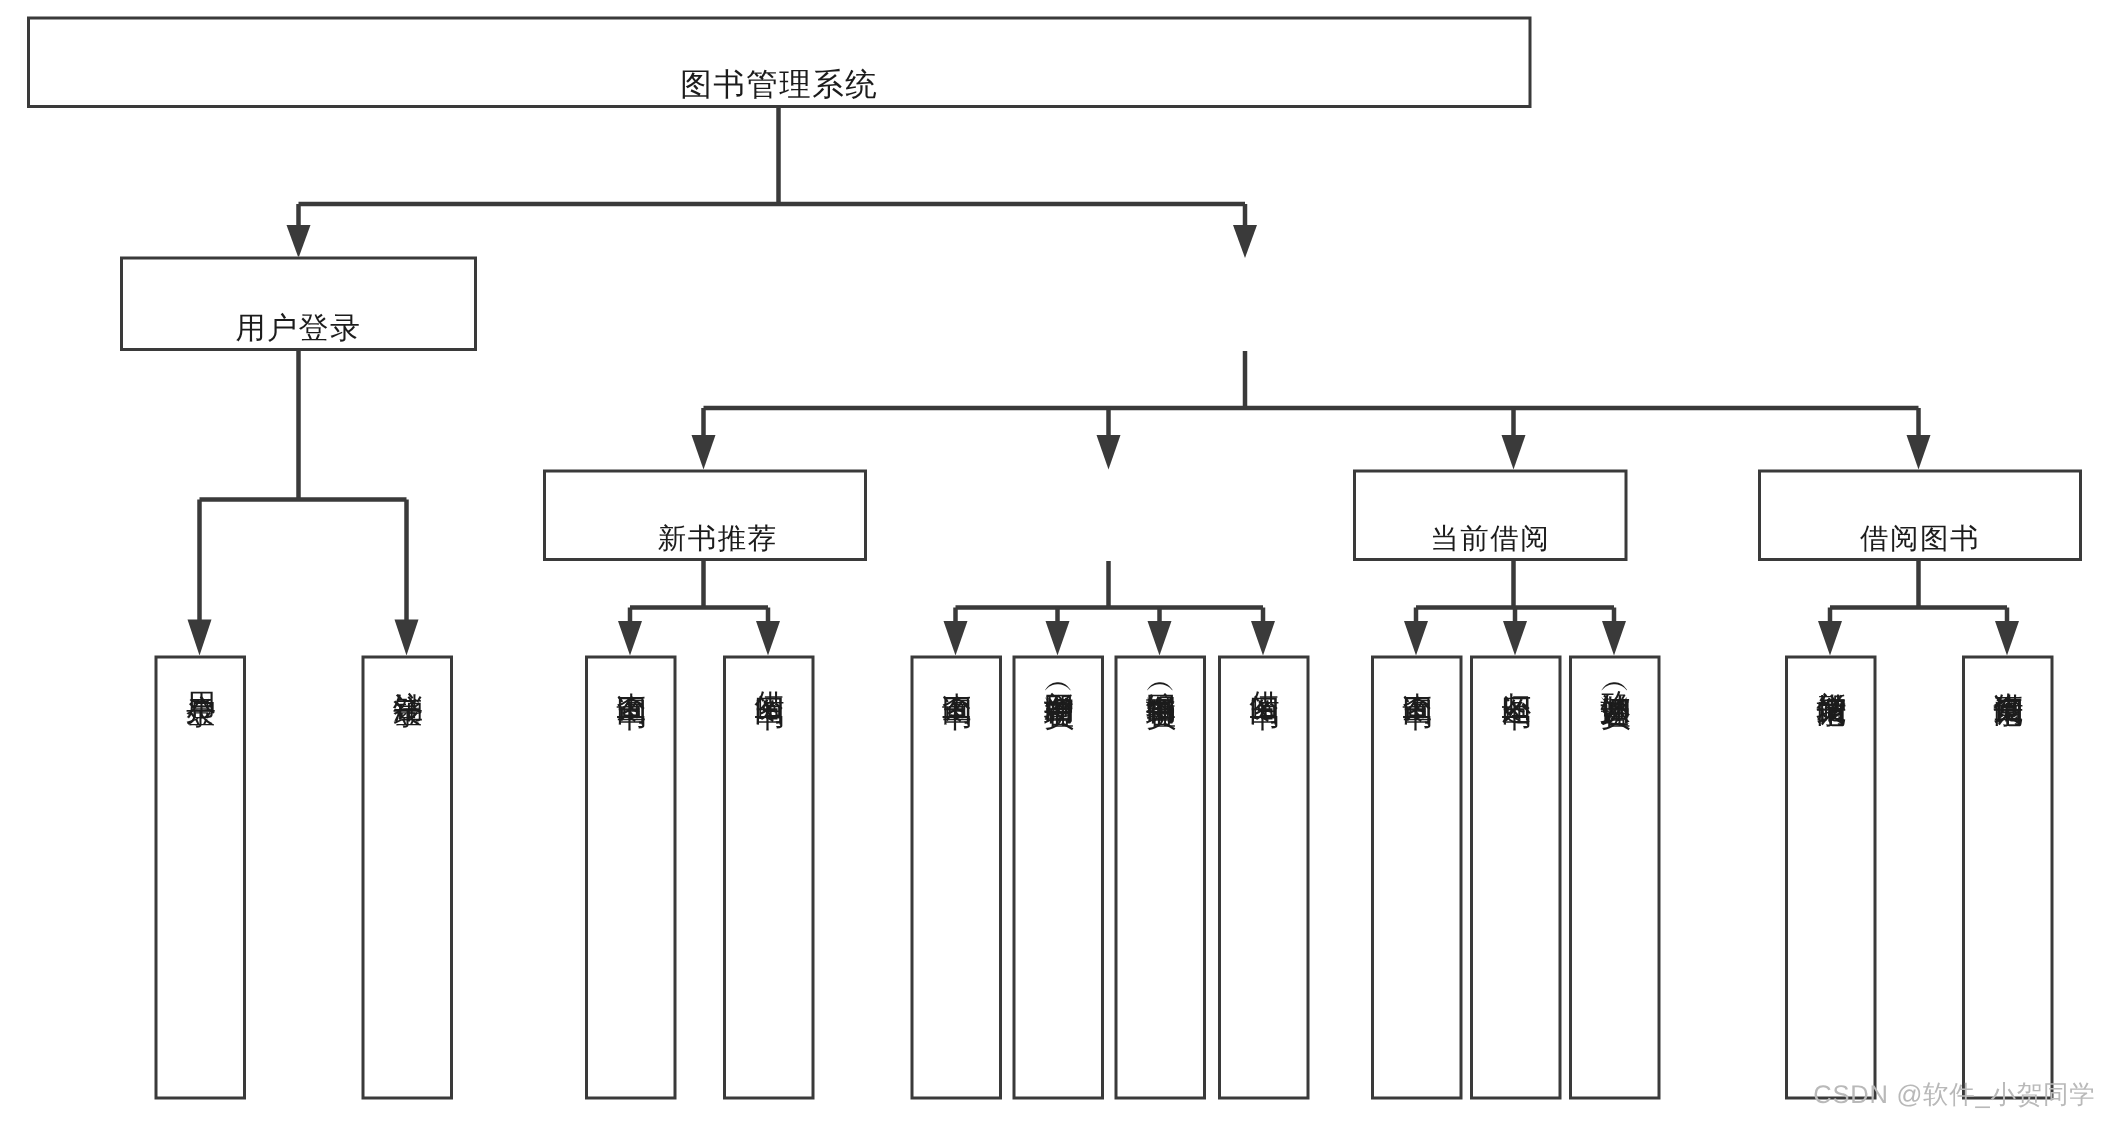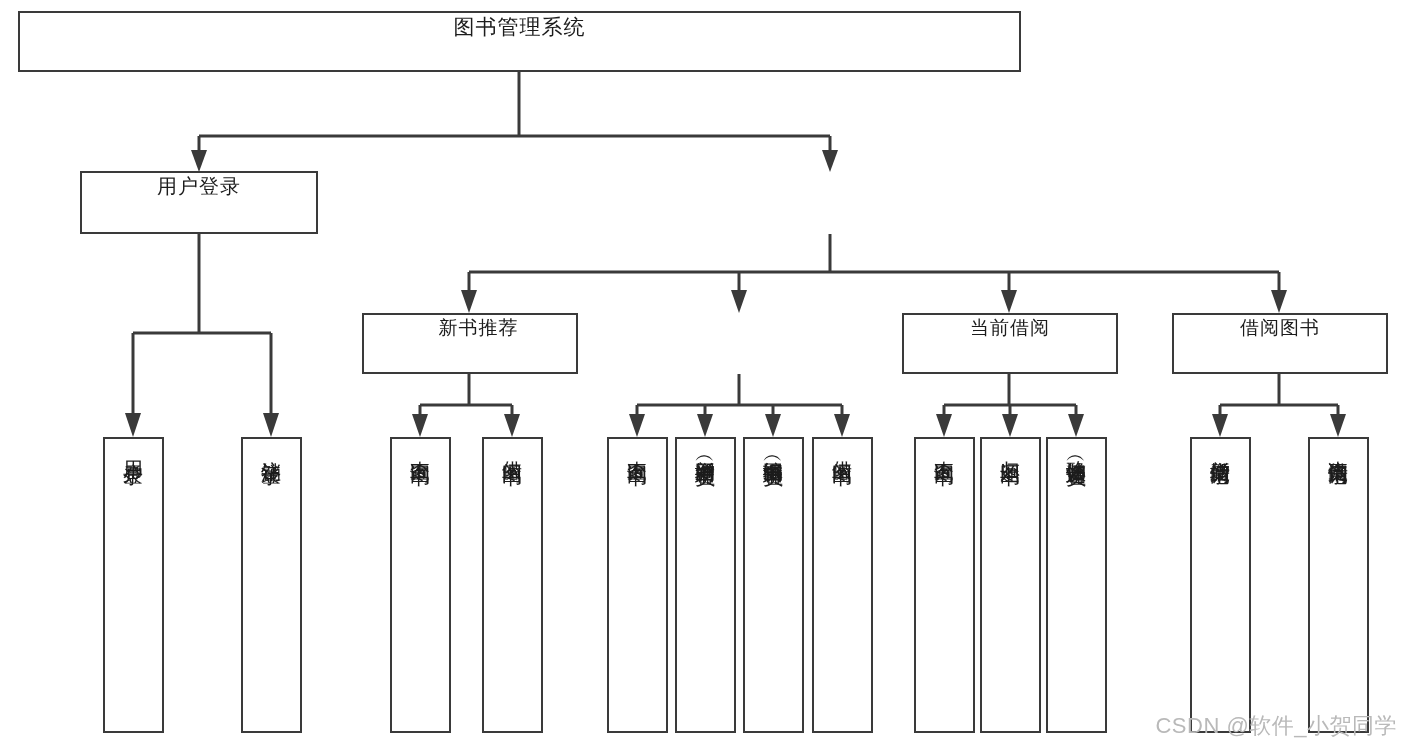--- a/index.html
+++ b/index.html
@@ -24,21 +24,21 @@
     width: 1405px;
     height: 747px;
     pointer-events: none;
   }
   .node {
     position: absolute;
     box-sizing: border-box;
     background: #ffffff;
     border: 2px solid #3a3a3a;
     display: flex;
-    align-items: flex-start;
+    align-items: flex-end;
     justify-content: center;
     color: #1c1c1c;
   }
   .node.root {
     font-size: 21px;
   }
   .node.level2 {
     font-size: 20px;
   }
   .node.level3 {
@@ -62,21 +62,21 @@
     white-space: nowrap;
     letter-spacing: 1px;
   }
   .leaf-tall .vlabel {
     letter-spacing: 1px;
   }
   .watermark {
     position: absolute;
     right: 8px;
     bottom: 6px;
-    font-size: 22px;
+    font-size: 17px;
     color: #b9b9b9;
     white-space: nowrap;
     letter-spacing: 0.5px;
   }
 </style>
 </head>
 <body>
 
 <div id="canvas">
 
@@ -150,21 +150,21 @@
     <span class="hlabel">图书管理系统</span>
   </div>
 
   <div class="node level2" style="left:80px; top:171px; width:238px; height:63px;">
     <span class="hlabel">用户登录</span>
   </div>
 
   <div class="node level3" style="left:362px; top:313px; width:216px; height:61px;padding-left:17px;">
     <span class="hlabel">新书推荐</span>
   </div>
-  <div class="node level3" style="left:902px; top:313px; width:216px; height:61px;">
+  <div class="node level3" style="left:902px; top:313px; width:183px; height:61px;">
     <span class="hlabel">当前借阅</span>
   </div>
   <div class="node level3" style="left:1172px; top:313px; width:216px; height:61px;">
     <span class="hlabel">借阅图书</span>
   </div>
 
   <div class="node leaf" style="left:103px; top:437px; width:61px; height:296px;">
     <span class="vlabel">用户登录</span>
   </div>
   <div class="node leaf" style="left:241px; top:437px; width:61px; height:296px;">

